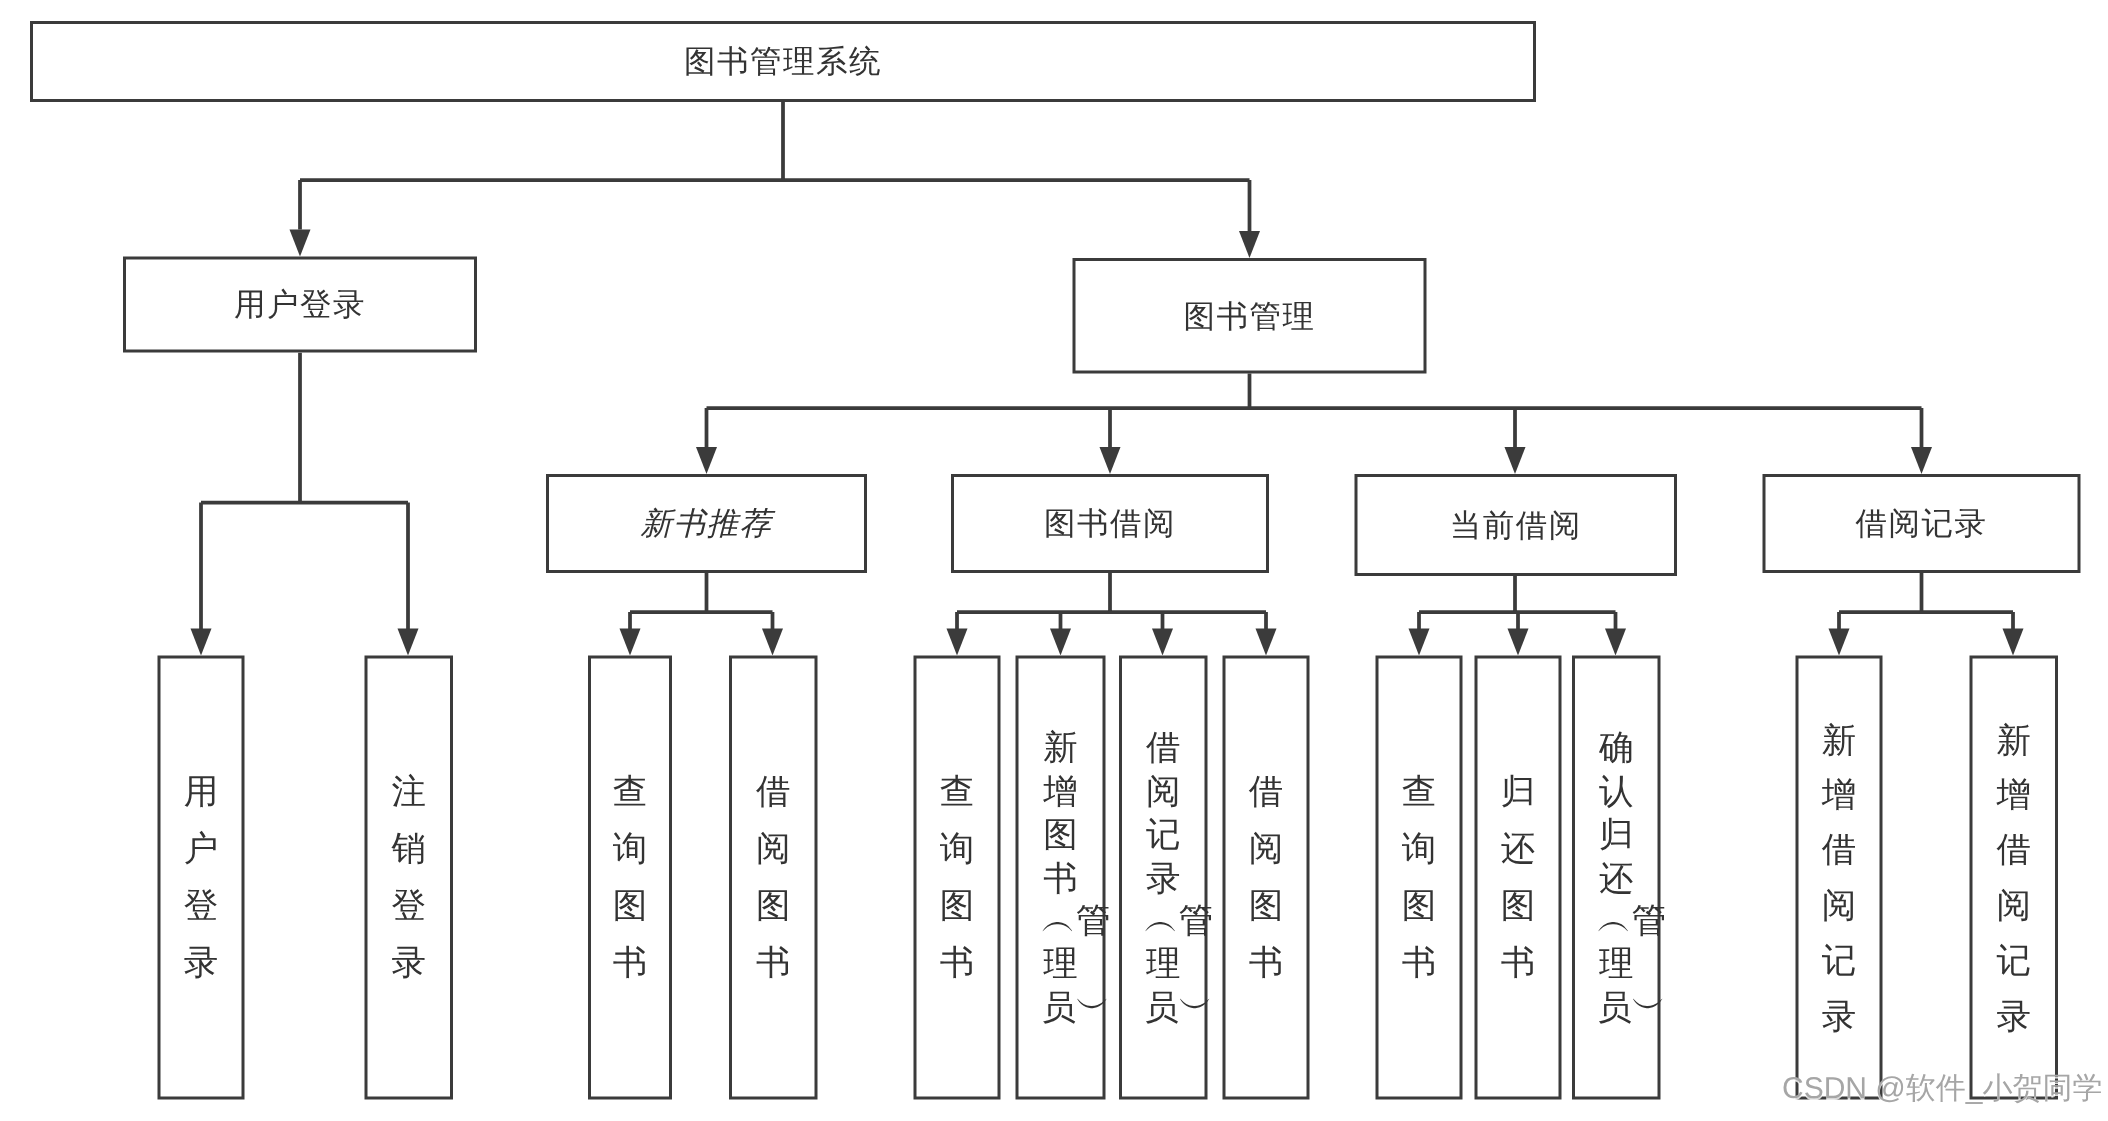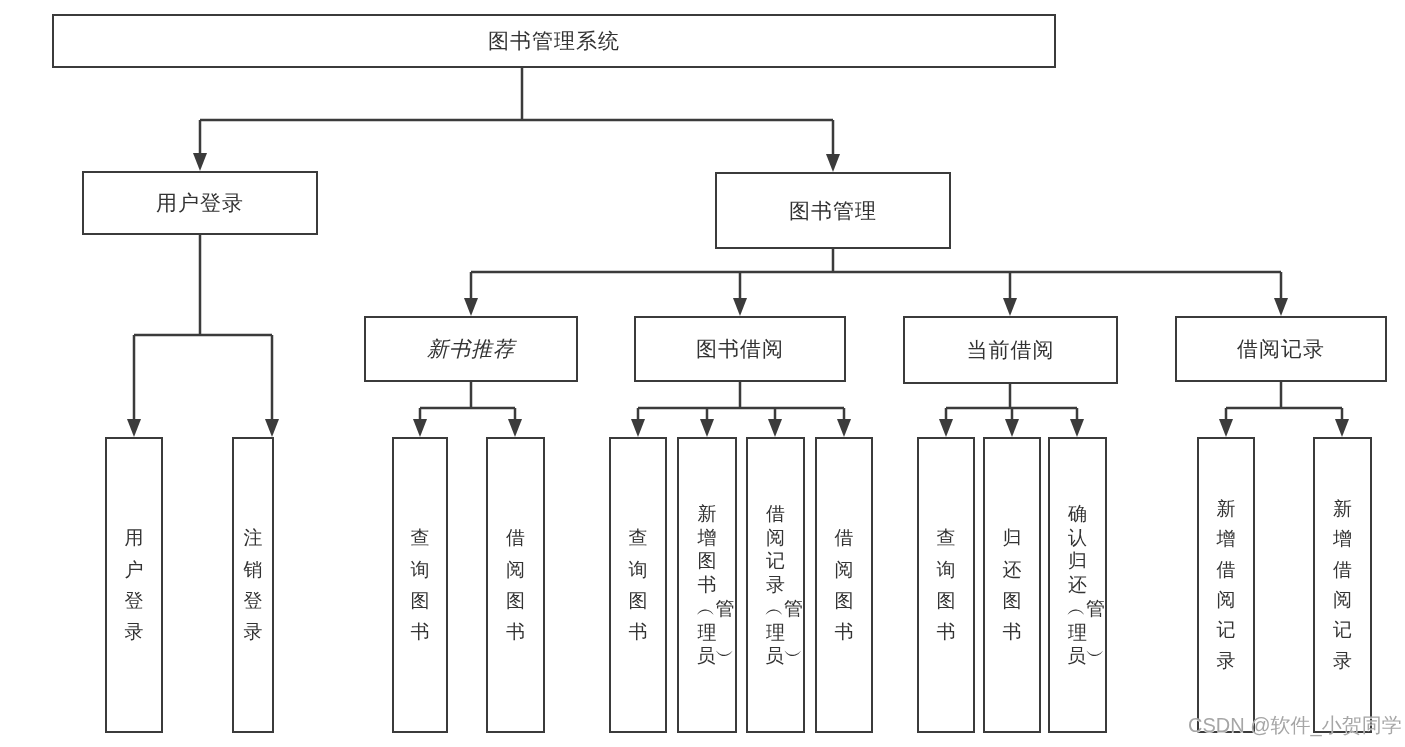--- a/index.html
+++ b/index.html
@@ -12,36 +12,36 @@
     overflow:hidden;
   }
   svg.wires{position:absolute;left:0;top:0;width:1405px;height:747px;color:var(--line);}
   .box{
     position:absolute;background:var(--box_bg);border:2.5px solid var(--line);
     box-sizing:border-box;display:flex;align-items:center;justify-content:center;
   }
   .header span{font-size:21px;letter-spacing:1px;font-weight:500;white-space:nowrap;}
   .leaf{top:437px;height:296px;}
   .v-label{
-    display:inline-block;width:1.1em;font-size:19px;font-weight:500;
+    display:inline-block;width:1.1em;font-size:23px;font-weight:500;
     word-break:break-all;text-align:center;
   }
   .v-short{line-height:1.65;}
   .v-med{line-height:1.6;}
   .v-long{line-height:1.25;}
   
-  #n-root{left:20px;top:14px;width:1004px;height:54px;margin-left:32px;}
+  #n-root{left:20px;top:14px;width:1004px;height:54px;}
   #n-user-login{left:82px;top:171px;width:236px;height:64px;}
   #n-book-mgmt{left:715px;top:172px;width:236px;height:77px;}
   #n-new-books{left:364px;top:316px;width:214px;height:66px;font-style:italic;}
   #n-book-borrow{left:634px;top:316px;width:212px;height:66px;}
   #n-current-borrow{left:903px;top:316px;width:215px;height:68px;}
   #n-borrow-records{left:1175px;top:316px;width:212px;height:66px;}
   #l-user-login{left:105px;width:58px;}
-  #l-logout{left:232px;width:42px;}
+  #l-logout{left:243px;width:59px;}
   #l-nb-query{left:392px;width:56px;}
   #l-nb-borrow{left:486px;width:59px;}
   #l-bb-query{left:609px;width:58px;}
   #l-bb-add{left:677px;width:60px;}
   #l-bb-edit{left:746px;width:59px;}
   #l-bb-borrow{left:815px;width:58px;}
   #l-cb-query{left:917px;width:58px;}
   #l-cb-return{left:983px;width:58px;}
   #l-cb-confirm{left:1048px;width:59px;}
   #l-br-add{left:1197px;width:58px;}

